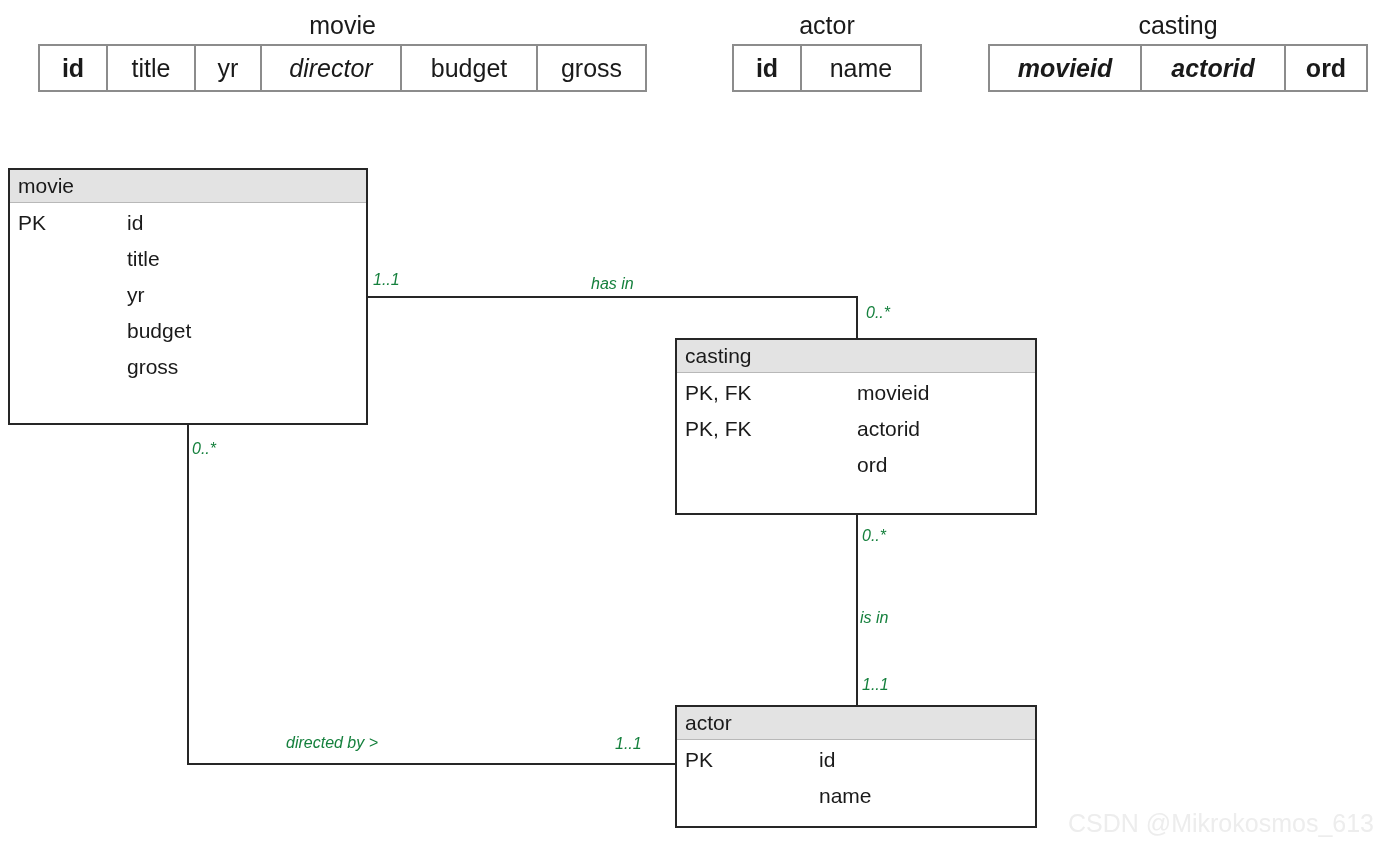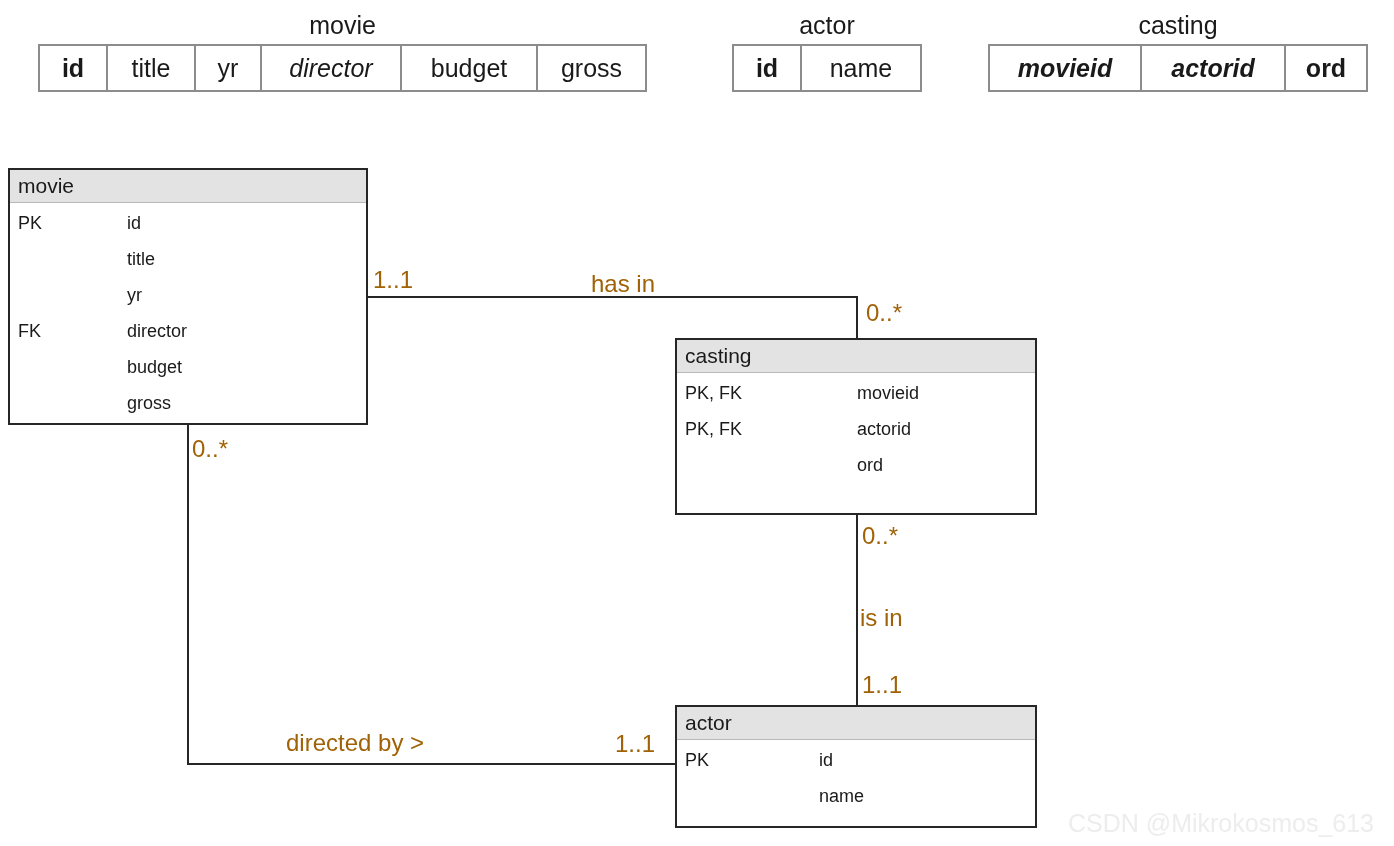--- a/index.html
+++ b/index.html
@@ -59,21 +59,21 @@
     font-size: 21px;
     line-height: 30px;
     padding: 1px 0 1px 8px;
     color: #1a1a1a;
     box-sizing: border-box;
     white-space: nowrap;
   }
   .entity-body { position: relative; padding-top: 2px; }
   .attr-row {
     display: flex;
-    font-size: 18px;
+    font-size: 21px;
     line-height: 36px;
     height: 36px;
     color: #1a1a1a;
     white-space: nowrap;
   }
   .attr-key {
     width: 117px;
     padding-left: 8px;
     box-sizing: border-box;
     flex: 0 0 117px;
@@ -82,25 +82,26 @@
 
   
   .line {
     position: absolute;
     background: #262626;
   }
   .line-h { height: 2px; }
   .line-v { width: 2px; }
   .conn-label {
     position: absolute;
-    font-size: 24px;
+    font-size: 16px;
     line-height: 24px;
-    color: #a16207;
-    white-space: nowrap;
-    font-family: "Liberation Sans", sans-serif;
+    color: #15803d;
+    white-space: nowrap;
+    font-family: "Liberation Sans", sans-serif;
+    font-style: italic;
   }
 
   
   .watermark {
     position: absolute;
     font-size: 25px;
     line-height: 30px;
     color: #ededed;
     white-space: nowrap;
     font-family: "Liberation Sans", sans-serif;
@@ -176,24 +177,20 @@
     </div>
     <div class="attr-row">
       <span class="attr-key"></span>
       <span class="attr-name">title</span>
     </div>
     <div class="attr-row">
       <span class="attr-key"></span>
       <span class="attr-name">yr</span>
     </div>
     <div class="attr-row">
-      <span class="attr-key">FK</span>
-      <span class="attr-name">director</span>
-    </div>
-    <div class="attr-row">
       <span class="attr-key"></span>
       <span class="attr-name">budget</span>
     </div>
     <div class="attr-row">
       <span class="attr-key"></span>
       <span class="attr-name">gross</span>
     </div>
   </div>
 </div>
 

